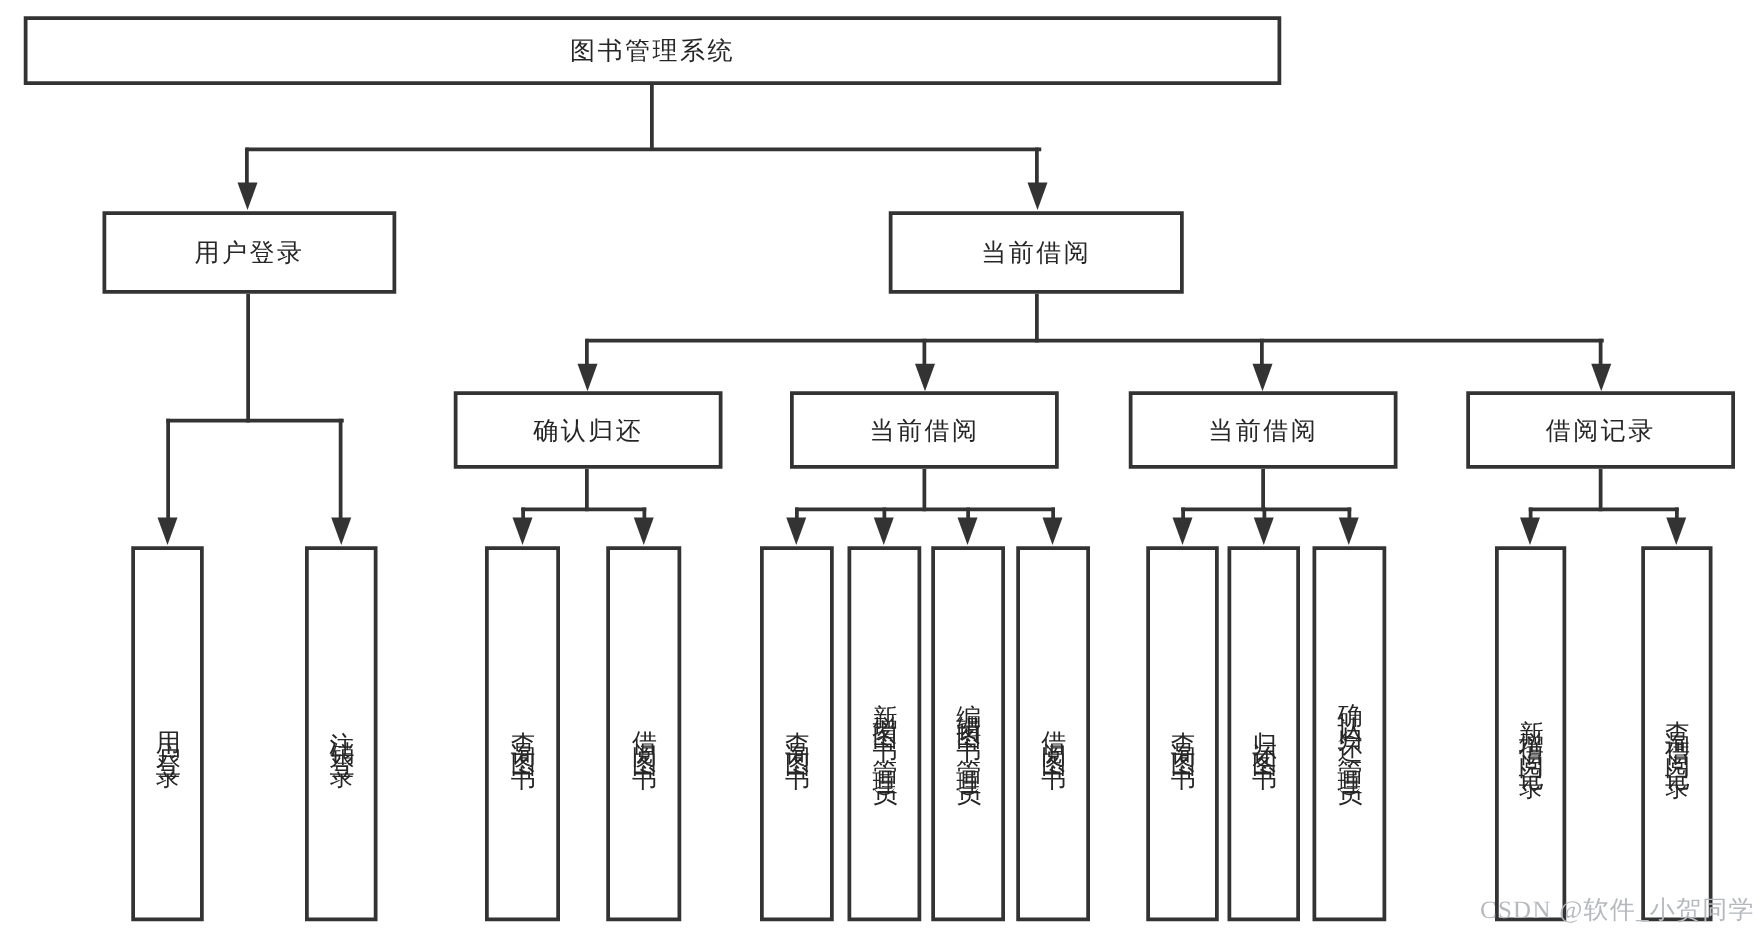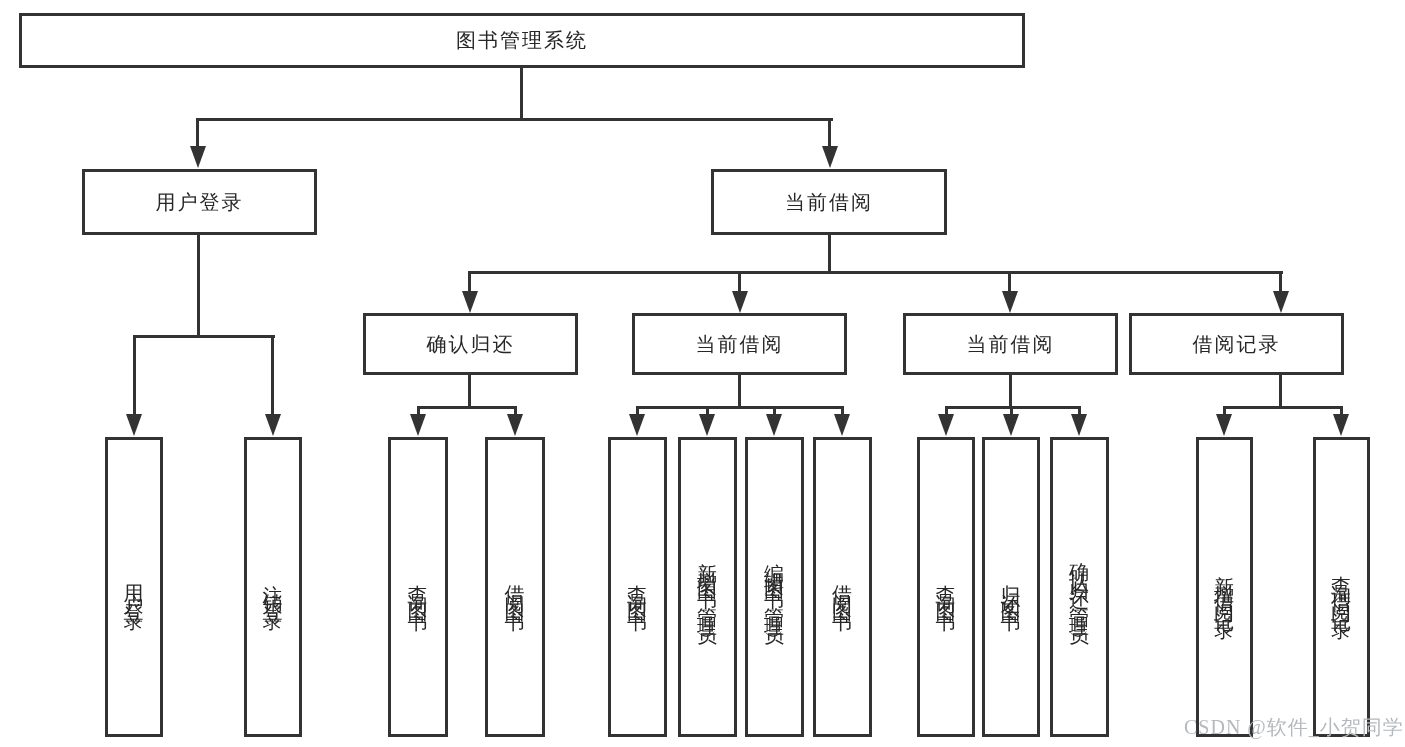--- a/index.html
+++ b/index.html
@@ -113,21 +113,21 @@
 
   <div class="node" style="left:363px;top:313px;width:215px;height:62px">
     <span class="hlabel">确认归还</span>
   </div>
   <div class="node" style="left:632px;top:313px;width:215px;height:62px">
     <span class="hlabel">当前借阅</span>
   </div>
   <div class="node" style="left:903px;top:313px;width:215px;height:62px">
     <span class="hlabel">当前借阅</span>
   </div>
-  <div class="node" style="left:1129px;top:313px;width:215px;height:62px">
+  <div class="node" style="left:1173px;top:313px;width:215px;height:62px">
     <span class="hlabel">借阅记录</span>
   </div>
 
   <div class="vline" style="left:468px;top:375px;width:3px;height:34px"></div>
   <div class="hline" style="left:417px;top:406px;width:100px;height:3px"></div>
   <div class="vline" style="left:417px;top:406px;width:3px;height:10px"></div>
   <div class="arrow-down" style="left:410px;top:414px"></div>
   <div class="vline" style="left:514px;top:406px;width:3px;height:10px"></div>
   <div class="arrow-down" style="left:507px;top:414px"></div>
 

